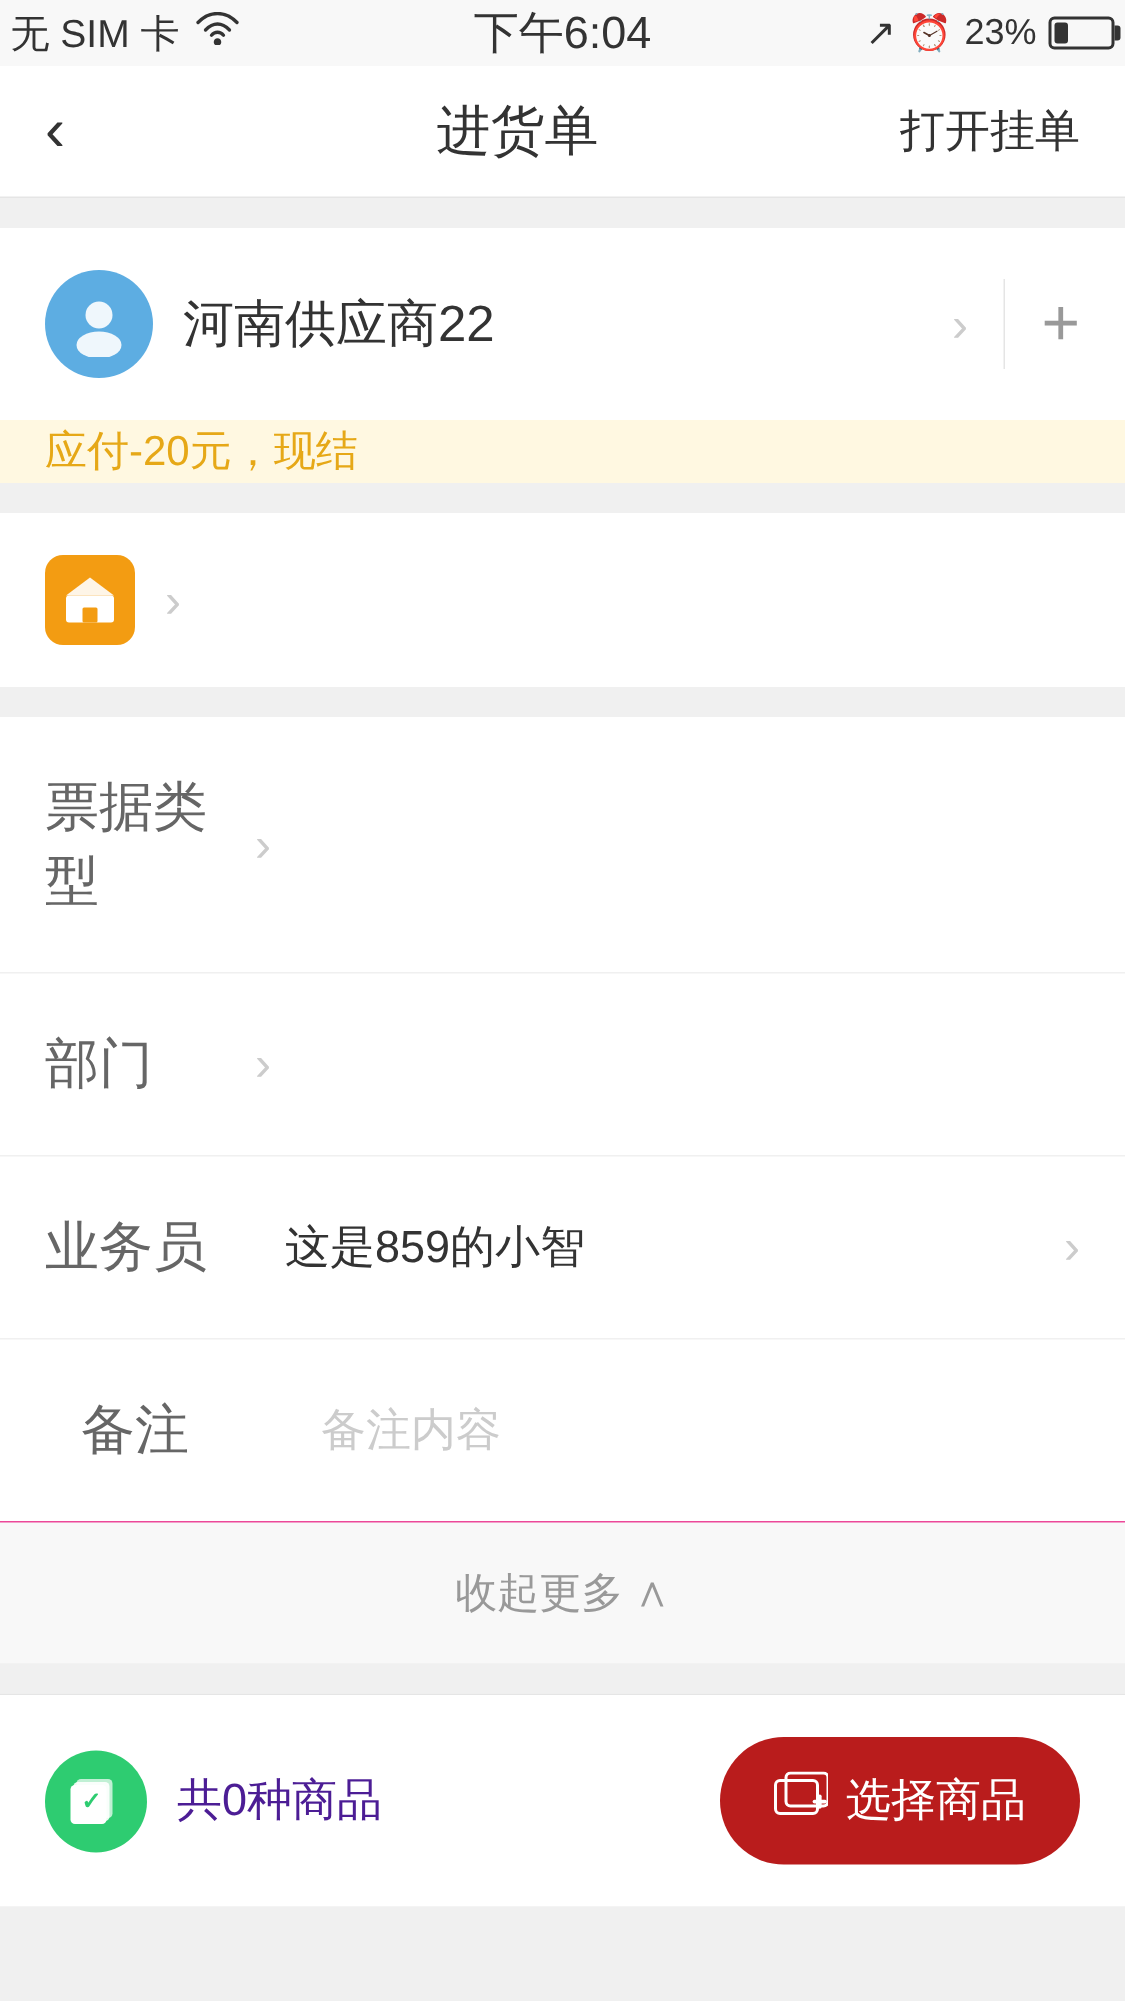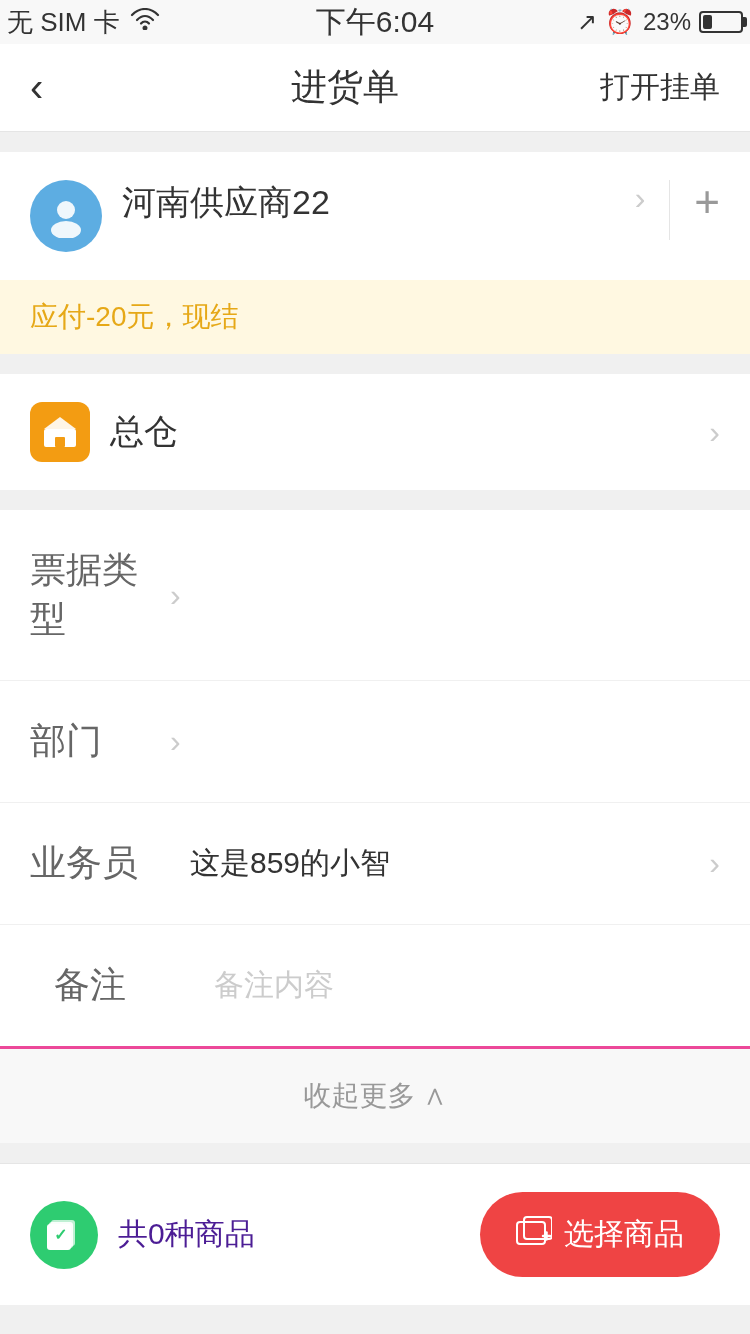--- a/index.html
+++ b/index.html
@@ -111,20 +111,21 @@
     }
 
     
     .white-section {
       background: #fff;
     }
 
     
     .supplier-row {
       display: flex;
+      align-items: center;
       padding: 28px 30px;
       background: #fff;
       border-bottom: none;
     }
     .supplier-avatar {
       width: 72px;
       height: 72px;
       border-radius: 50%;
       background: #5DADE2;
       display: flex;
@@ -156,21 +157,21 @@
     .add-btn {
       font-size: 44px;
       color: #999;
       cursor: pointer;
       line-height: 1;
     }
 
     
     .notice-bar {
       background: #FFF8E1;
-      padding: 18px 30px;
+      padding: 2px 30px;
       font-size: 28px;
       color: #E6A817;
     }
 
     
     .warehouse-row {
       display: flex;
       align-items: center;
       padding: 28px 30px;
       background: #fff;
@@ -228,21 +229,21 @@
       color: #ccc;
     }
 
     
     .collapse-row {
       background: #f8f8f8;
       display: flex;
       align-items: flex-start;
       justify-content: center;
       padding: 28px 30px;
-      border-top: 3px solid #ec4899;
+      border-top: 1px solid #ec4899;
     }
     .collapse-text {
       font-size: 28px;
       color: #999;
       display: flex;
       align-items: center;
       gap: 10px;
       cursor: pointer;
     }
 
@@ -269,21 +270,21 @@
       width: 42px;
       height: 42px;
       fill: #fff;
     }
     .product-count {
       flex: 1;
       font-size: 30px;
       color: #4c1d95;
     }
     .select-btn {
-      background: #ef4444;
+      background: #b91c1c;
       color: #fff;
       border-radius: 44px;
       padding: 22px 36px;
       font-size: 30px;
       display: flex;
       align-items: center;
       gap: 12px;
       cursor: pointer;
     }
     .select-btn-icon {
@@ -353,21 +354,20 @@
 
 <div class="white-section">
   <div class="warehouse-row">
     <div class="warehouse-icon">
       <svg viewBox="0 0 38 38">
         <rect x="3" y="16" width="32" height="18" rx="2" fill="#fff"></rect>
         <polygon points="19,4 35,16 3,16" fill="#fff" opacity="0.9"></polygon>
         <rect x="14" y="24" width="10" height="10" rx="1" fill="#F39C12"></rect>
       </svg>
     </div>
-    <span class="warehouse-name">总仓</span>
     <span class="chevron">›</span>
   </div>
 </div>
 
 <div class="section-divider"></div>
 
 <div class="form-section">
 
   <div class="form-row">
     <span class="form-label">票据类型</span>

